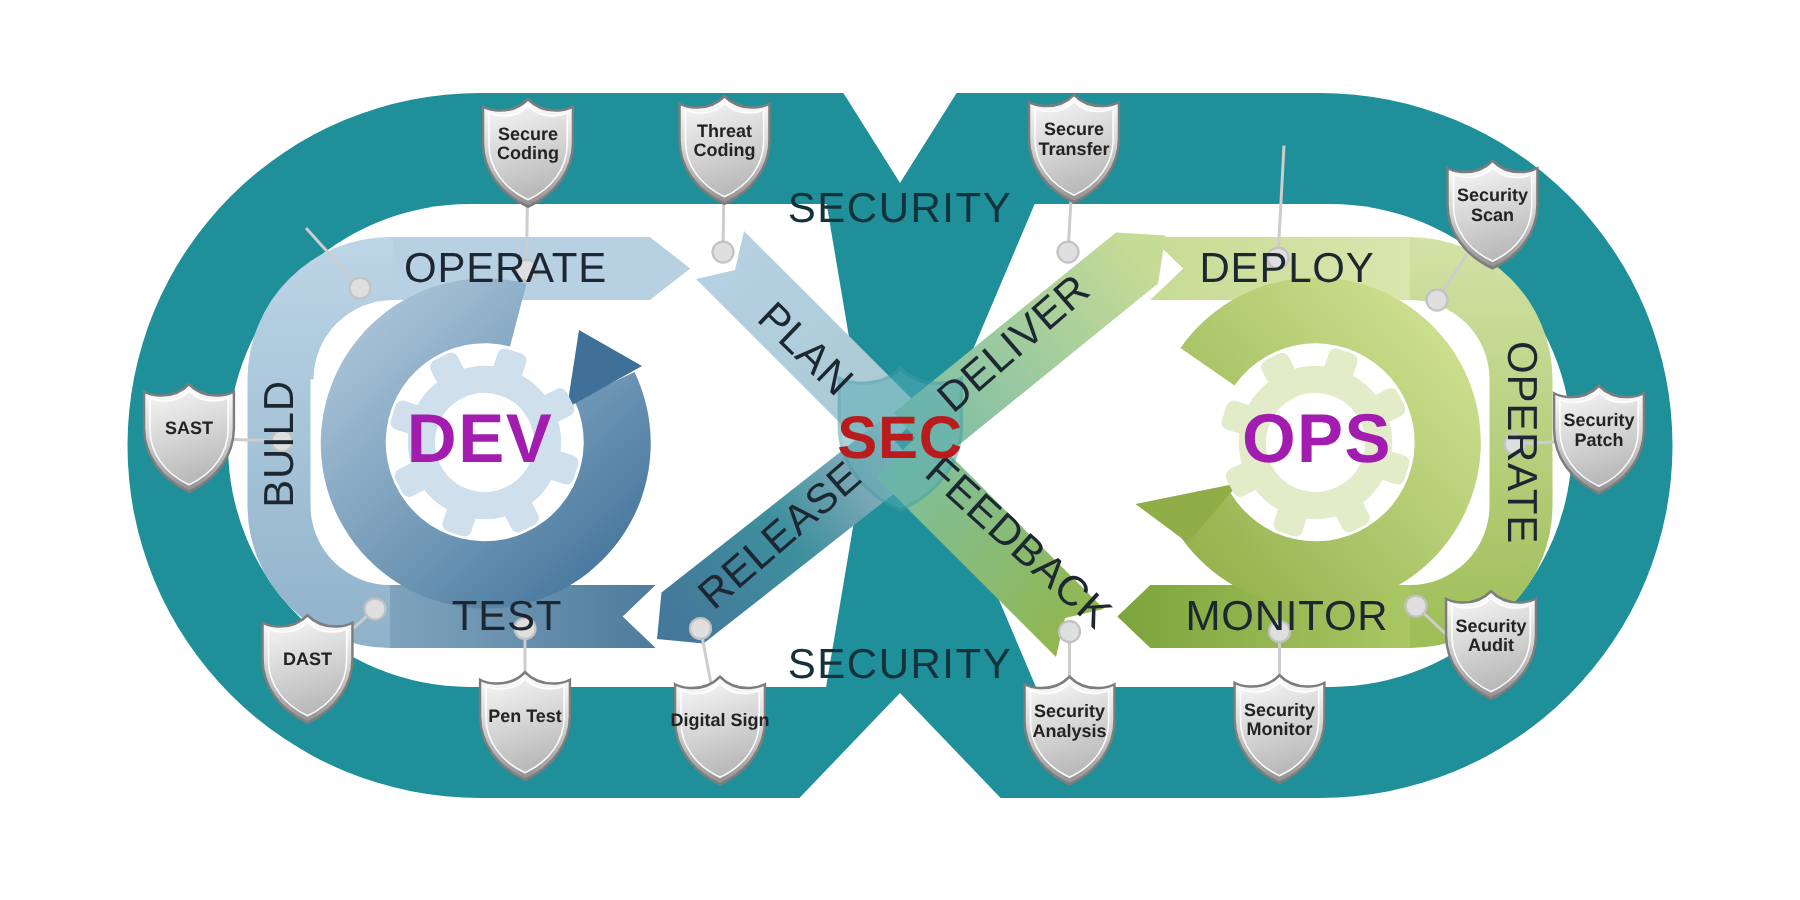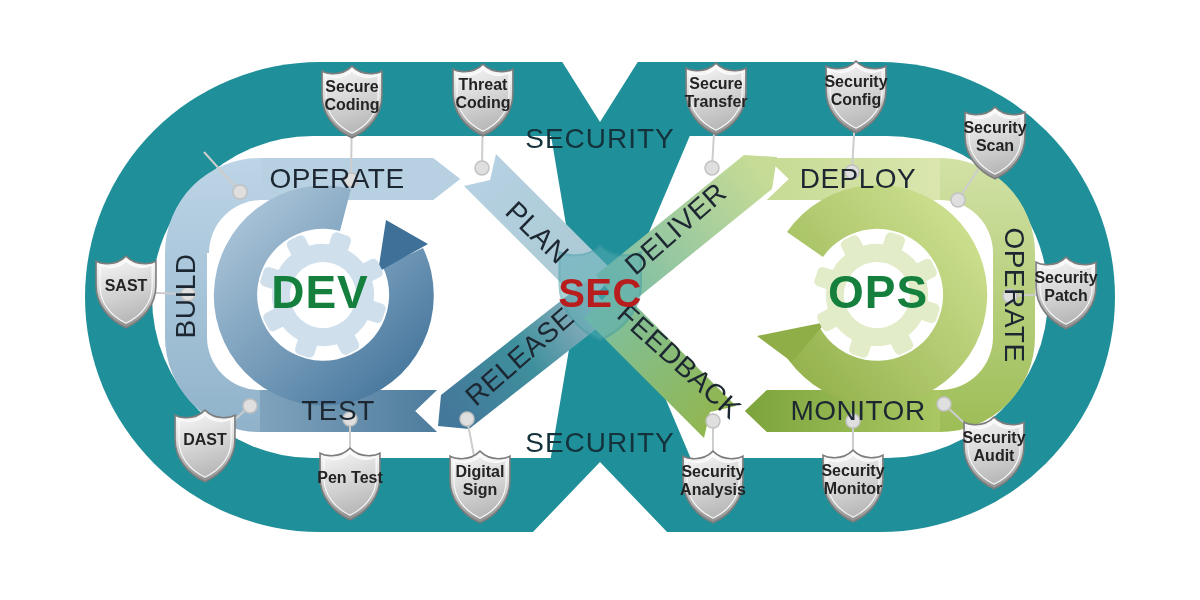--- a/index.html
+++ b/index.html
@@ -6,28 +6,28 @@
   #stage{position:relative;width:1200px;height:600px;background:#ffffff;overflow:hidden;
          font-family:"Liberation Sans", sans-serif;}
   #bg-svg{position:absolute;left:0;top:0;}
   .label{position:absolute;transform:translate(-50%,-50%);color:#1d2731;font-size:28px;
          letter-spacing:.5px;white-space:nowrap;}
   .label.rot44{transform:translate(-50%,-50%) rotate(44deg);}
   .label.rotm41{transform:translate(-50%,-50%) rotate(-41deg);}
   .label.rot42{transform:translate(-50%,-50%) rotate(42deg);}
   .label.rotm90{transform:translate(-50%,-50%) rotate(-90deg);}
   .label.rot90{transform:translate(-50%,-50%) rotate(90deg);}
-  .big{font-weight:bold;font-size:46px;color:#15803d;letter-spacing:1px;}
+  .big{font-weight:bold;font-size:46px;color:#a21caf;letter-spacing:1px;}
   .sec-big{font-weight:bold;font-size:40px;color:#b91c1c;}
   .security-word{font-size:28px;color:#14323b;letter-spacing:1px;}
   .shield{position:absolute;width:68px;height:80px;}
   .shield svg{position:absolute;left:0;top:0;}
   .shield .s-label{position:absolute;left:0;top:0;width:100%;height:72%;display:flex;
         align-items:center;justify-content:center;text-align:center;padding-top:10px;
-        box-sizing:border-box;font-weight:bold;font-size:16px;line-height:1.1;color:#232323;}
+        box-sizing:border-box;font-weight:bold;font-size:12px;line-height:1.1;color:#232323;}
 </style>
 </head>
 <body>
 
 <div id="stage">
 
 <svg id="bg-svg" width="1200" height="600" viewBox="0 0 1200 600">
   <defs>
     <linearGradient id="gRingL" x1="0" y1="0" x2="0" y2="1">
       <stop offset="0" stop-color="#bdd5e6"></stop>
@@ -216,26 +216,20 @@
         <use href="#shield-shape" width="84" height="96" transform="scale(0.8095,0.8333)"></use>
       </svg>
   <span class="s-label">Threat Coding</span>
 </div>
 <div class="shield" style="left:682px;top:59px;">
   <svg width="68" height="80">
         <use href="#shield-shape" width="84" height="96" transform="scale(0.8095,0.8333)"></use>
       </svg>
   <span class="s-label">Secure Transfer</span>
 </div>
-<div class="shield" style="left:822px;top:57px;">
-  <svg width="68" height="80">
-        <use href="#shield-shape" width="84" height="96" transform="scale(0.8095,0.8333)"></use>
-      </svg>
-  <span class="s-label">Security Config</span>
-</div>
 <div class="shield" style="left:961px;top:103px;">
   <svg width="68" height="80">
         <use href="#shield-shape" width="84" height="96" transform="scale(0.8095,0.8333)"></use>
       </svg>
   <span class="s-label">Security Scan</span>
 </div>
 <div class="shield" style="left:92px;top:252px;">
   <svg width="68" height="80">
         <use href="#shield-shape" width="84" height="96" transform="scale(0.8095,0.8333)"></use>
       </svg>
@@ -270,20 +264,20 @@
         <use href="#shield-shape" width="84" height="96" transform="scale(0.8095,0.8333)"></use>
       </svg>
   <span class="s-label">Security Analysis</span>
 </div>
 <div class="shield" style="left:819px;top:446px;">
   <svg width="68" height="80">
         <use href="#shield-shape" width="84" height="96" transform="scale(0.8095,0.8333)"></use>
       </svg>
   <span class="s-label">Security Monitor</span>
 </div>
-<div class="shield" style="left:960px;top:413px;">
+<div class="shield" style="left:960px;top:390px;">
   <svg width="68" height="80">
         <use href="#shield-shape" width="84" height="96" transform="scale(0.8095,0.8333)"></use>
       </svg>
   <span class="s-label">Security Audit</span>
 </div>
 
 </div>
 
 </body></html>

